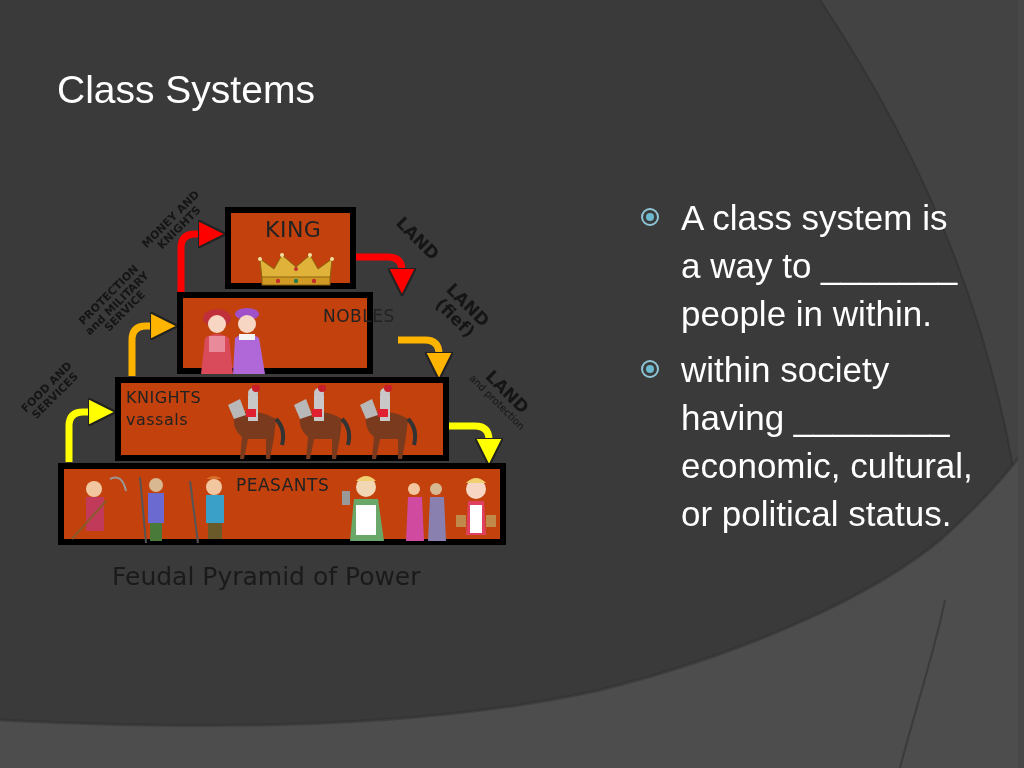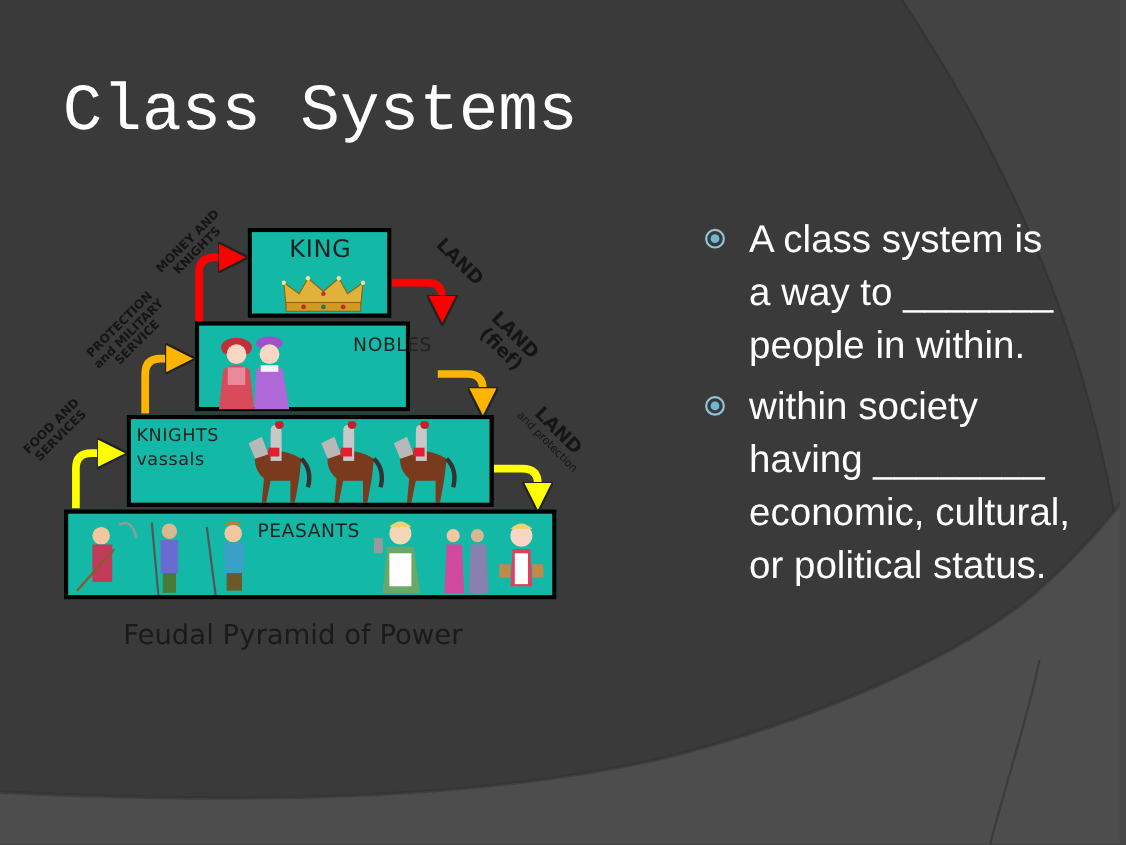--- a/index.html
+++ b/index.html
@@ -4,22 +4,22 @@
   <style>
     html, body { margin: 0; padding: 0; }
     body {
       width: 1024px; height: 768px; overflow: hidden; position: relative;
       background: #3a3a3a;
       font-family: "Liberation Sans", sans-serif;
     }
     .bg { position: absolute; left: 0; top: 0; width: 1024px; height: 768px; }
     .title {
       position: absolute; left: 57px; top: 68px;
-      color: #ffffff; font-size: 60px; font-weight: normal; margin: 0;
-      font-family: Liberation Mono, monospace; letter-spacing: 0px;
+      color: #ffffff; font-size: 39px; font-weight: normal; margin: 0;
+      font-family: Liberation Sans, sans-serif; letter-spacing: 0px;
     }
     .bullets {
       position: absolute; left: 640px; top: 194px; width: 380px;
       margin: 0; padding: 0; list-style: none;
     }
     .bullet {
       position: relative; padding-left: 41px; color: #ffffff;
       font-size: 35px; line-height: 48px; margin-bottom: 8px;
       font-family: "Liberation Sans", sans-serif;
     }
@@ -28,21 +28,21 @@
       border: 2px solid #8fc5d6; border-radius: 50%;
     }
     .bullet .mark::after {
       content: ""; position: absolute; left: 3px; top: 3px; width: 8px; height: 8px;
       border-radius: 50%; background: #6db9d0;
     }
     .line { display: block; white-space: nowrap; }
 
     .diagram { position: absolute; left: 0; top: 190px; width: 560px; height: 420px; }
     .box {
-      position: absolute; background: #14b8a6; border: 4px solid #000000;
+      position: absolute; background: #c2410c; border: 6px solid #000000;
       box-sizing: border-box;
     }
     .box-label {
       position: absolute; color: #222; font-family: "DejaVu Sans", sans-serif;
       font-size: 17px; letter-spacing: 0.5px;
     }
     .caption {
       position: absolute; left: 112px; top: 372px; color: #1a1a1a;
       font-family: "DejaVu Sans", sans-serif; font-size: 25px;
     }

